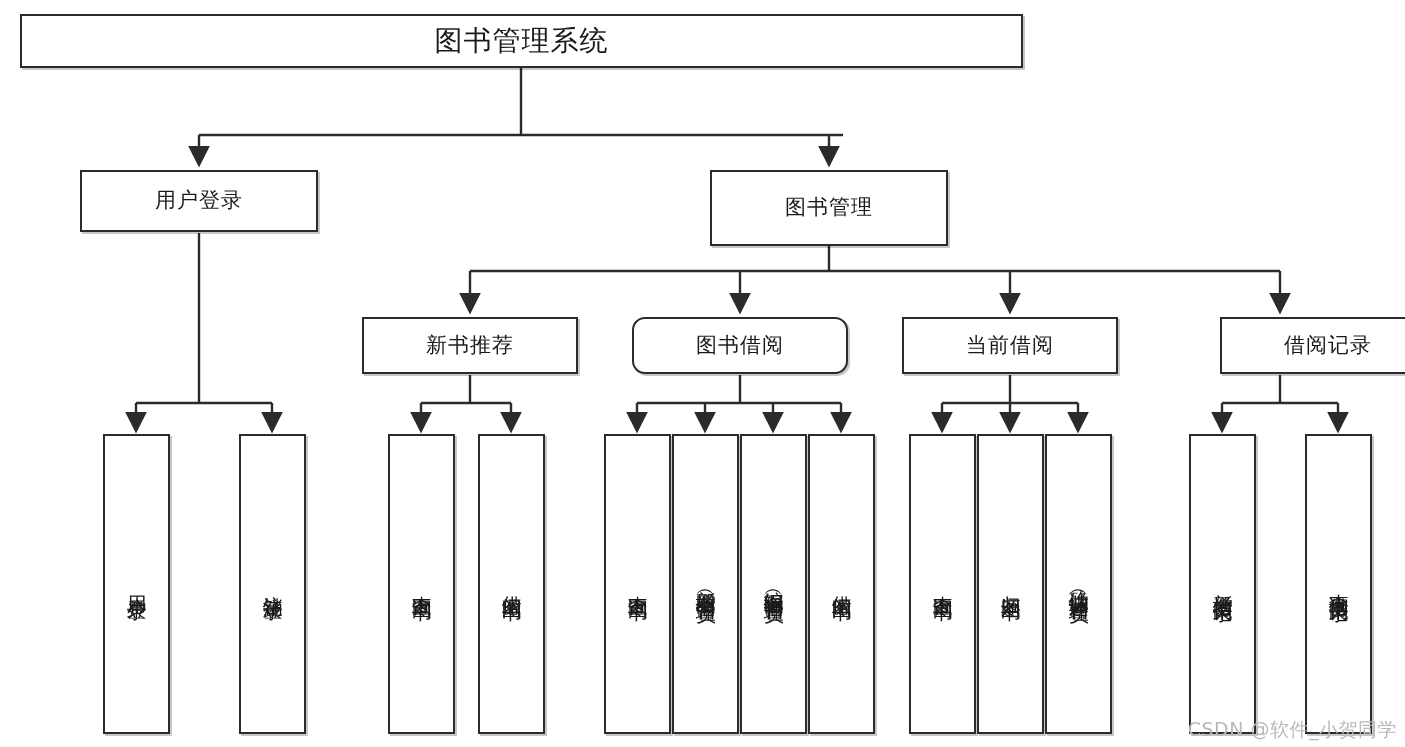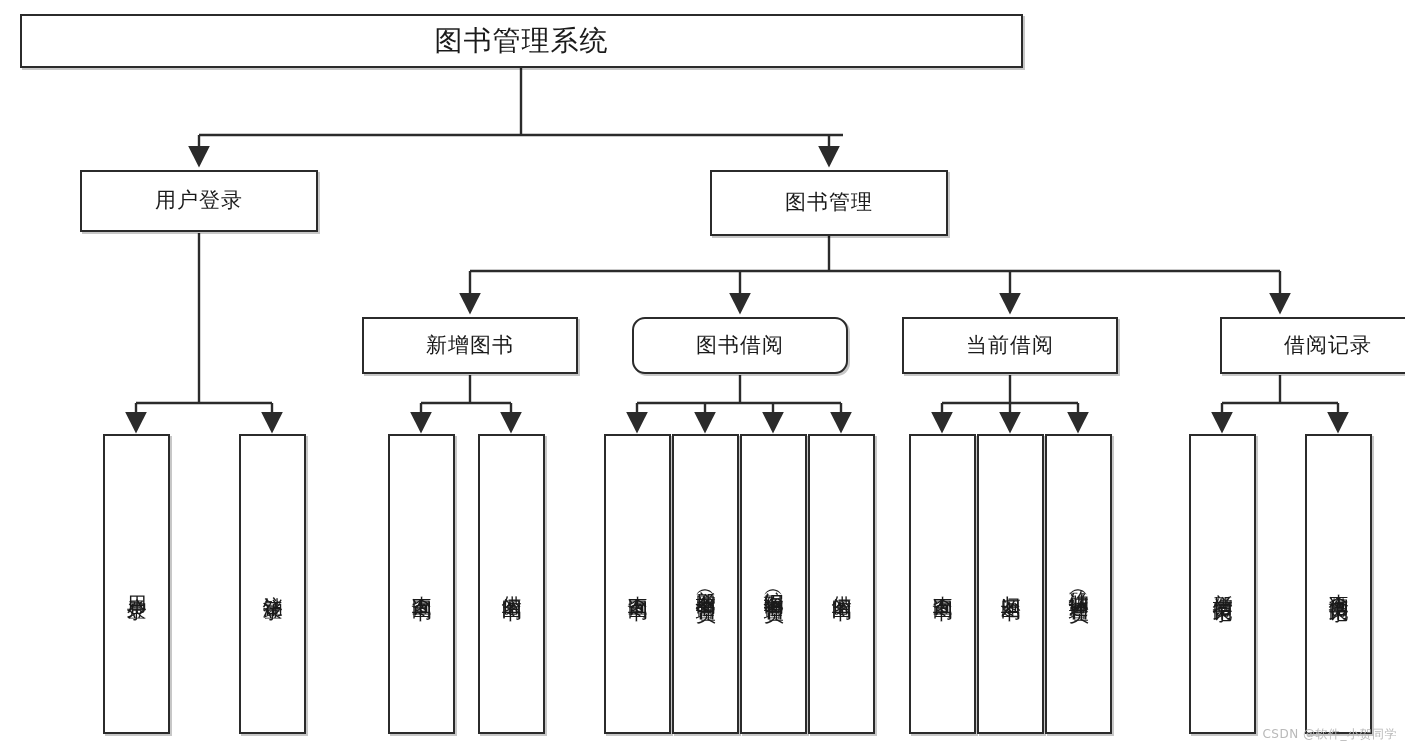--- a/index.html
+++ b/index.html
@@ -59,21 +59,21 @@
     line-height: 1.18;
     letter-spacing: 2px;
     text-align: center;
     white-space: nowrap;
     max-height: 100%;
   }
   .watermark {
     position: absolute;
     right: 8px;
     bottom: 4px;
-    font-size: 12px;
+    font-size: 19px;
     color: #b9b9b9;
     letter-spacing: 0.5px;
     z-index: 3;
     white-space: nowrap;
   }
 </style>
 </head>
 <body>
 
 <div id="canvas">
@@ -128,26 +128,26 @@
     </g>
   </svg>
 
   <div class="node horiz root" style="left:20px; top:14px; width:1003px; height:54px;">
     <span>图书管理系统</span>
   </div>
 
   <div class="node horiz" style="left:80px; top:170px; width:238px; height:62px;">
     <span>用户登录</span>
   </div>
-  <div class="node horiz" style="left:710px; top:170px; width:238px; height:66px;">
+  <div class="node horiz" style="left:710px; top:170px; width:238px; height:76px;">
     <span>图书管理</span>
   </div>
 
   <div class="node horiz" style="left:362px; top:317px; width:216px; height:57px;">
-    <span>新增图书</span>
+    <span>新书推荐</span>
   </div>
   <div class="node horiz" style="left:632px; top:317px; width:216px; height:57px;border-radius:13px;">
     <span>图书借阅</span>
   </div>
   <div class="node horiz" style="left:902px; top:317px; width:216px; height:57px;text-align:right;">
     <span>当前借阅</span>
   </div>
   <div class="node horiz" style="left:1172px; top:317px; width:216px; height:57px;margin-left:48px;">
     <span>借阅记录</span>
   </div>

